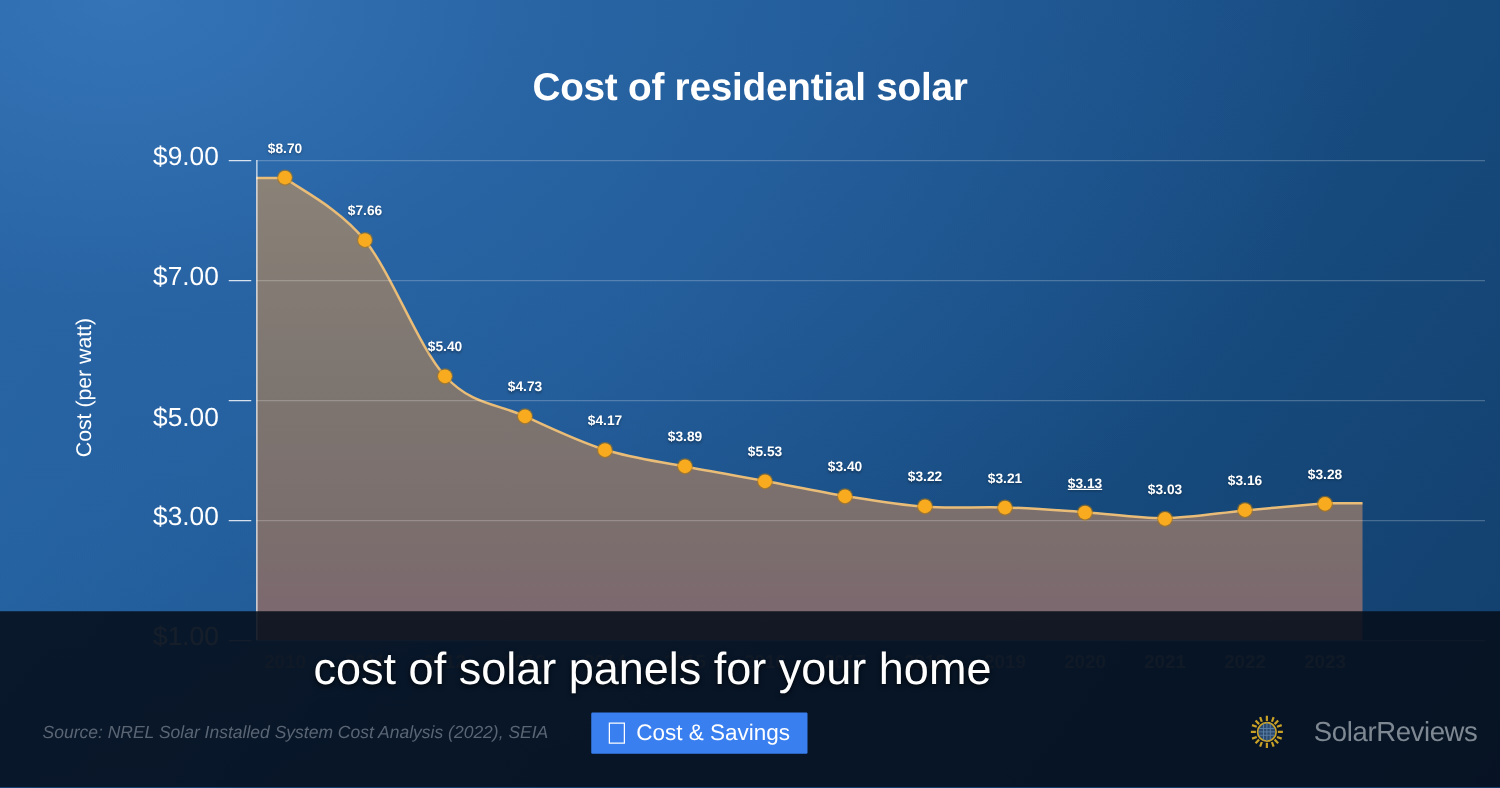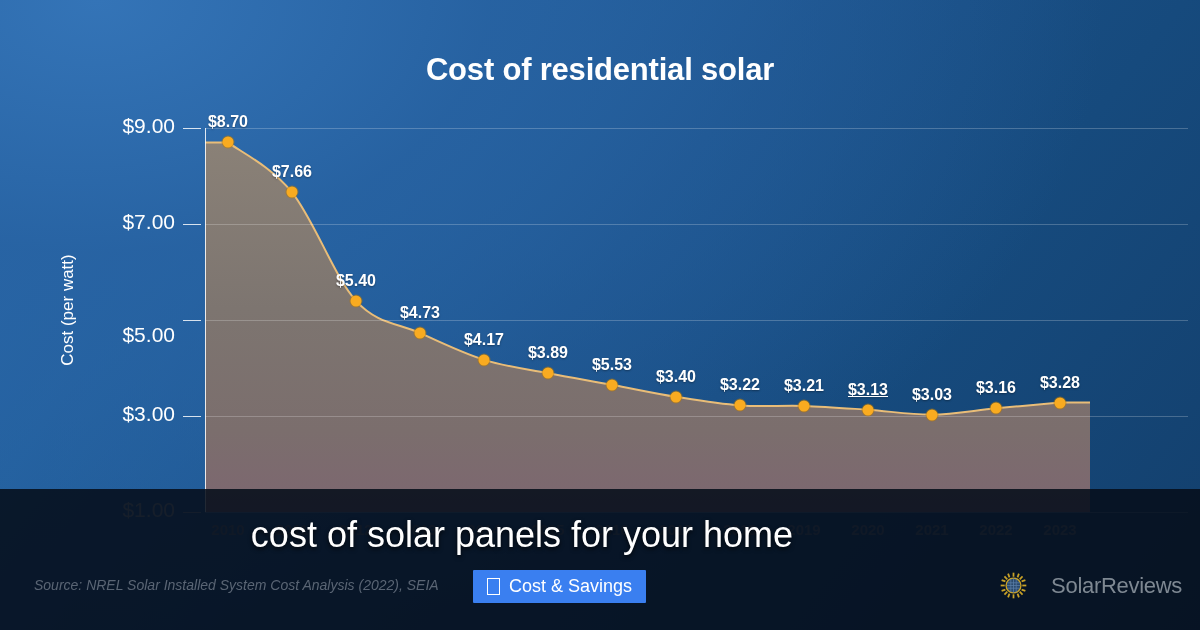--- a/index.html
+++ b/index.html
@@ -77,21 +77,21 @@
     width:11px; height:11px;
     border-radius:50%;
     background:#f9ab20;
     box-shadow:0 0 0 1px rgba(180,120,10,0.55);
     transform:translate(-50%,-50%);
   }
 
   .dlabel {
     position:absolute;
     width:90px; text-align:center;
-    font-size:16px; font-weight:bold; color:#ffffff;
+    font-size:11px; font-weight:bold; color:#ffffff;
     transform:translateX(-50%);
     text-shadow:0 1px 2px rgba(0,0,0,0.35);
   }
 
   
   #dim {
     position:absolute; left:0; top:489px; width:1200px; height:141px;
     background:rgba(6,14,26,0.88);
   }
 

